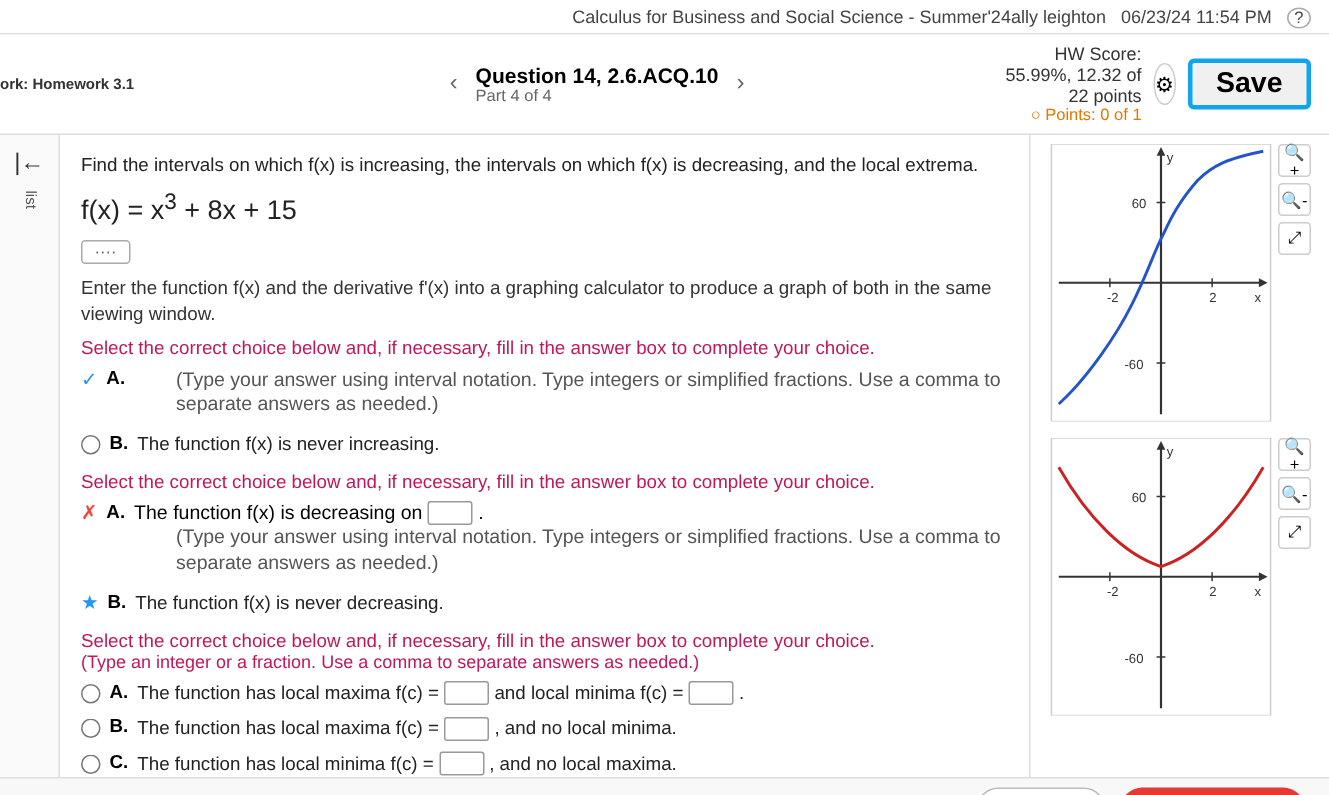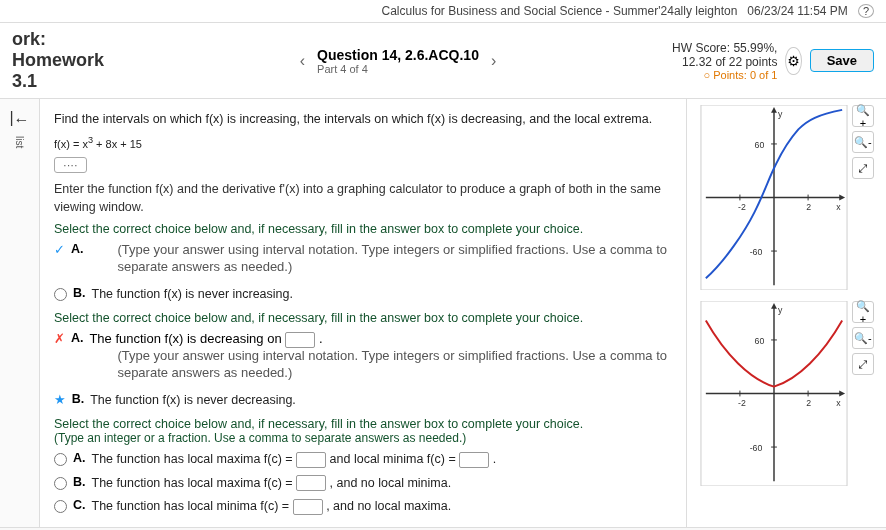--- a/index.html
+++ b/index.html
@@ -20,23 +20,22 @@
     
     .header-row {
       background: #fff;
       border-bottom: 1px solid #ddd;
       display: flex;
       align-items: center;
       padding: 6px 0;
     }
     .header-left {
       width: 130px;
-      padding-left: 12px;
       font-weight: bold;
-      font-size: 18px;
+      font-size: 10px;
       color: #333;
       flex-shrink: 0;
     }
     .header-center {
       flex: 1;
       display: flex;
       flex-direction: column;
       align-items: center;
       font-size: 13px;
     }
@@ -69,26 +68,26 @@
       background: none;
       border: 1px solid #ccc;
       border-radius: 50%;
       width: 28px; height: 28px;
       cursor: pointer;
       display: flex; align-items: center; justify-content: center;
       font-size: 14px;
     }
     .save-btn {
       background: #f0f0f0;
-      border: 1px solid #0ea5e9;
+      border: 3px solid #0ea5e9;
       border-radius: 4px;
       padding: 3px 16px;
       font-weight: bold;
       cursor: pointer;
-      font-size: 13px;
+      font-size: 19px;
     }
 
     
     .main-layout {
       display: flex;
       height: calc(530px - 60px - 42px);
       background: #fff;
     }
 
     
@@ -122,21 +121,21 @@
       background: #fff;
     }
 
     .problem-header {
       font-size: 12.5px;
       color: #222;
       margin-bottom: 6px;
       line-height: 1.4;
     }
     .function-display {
-      font-size: 11px;
+      font-size: 18px;
       margin: 4px 0 8px 0;
       color: #222;
     }
 
     .dots-indicator {
       display: inline-block;
       border: 1px solid #aaa;
       border-radius: 3px;
       padding: 1px 8px;
       font-size: 11px;
@@ -146,21 +145,21 @@
 
     .instruction {
       font-size: 12.5px;
       color: #333;
       margin-bottom: 6px;
       line-height: 1.4;
     }
 
     .select-instruction {
       font-size: 12.5px;
-      color: #14532d;
+      color: #be185d;
       margin: 6px 0 4px 0;
     }
 
     
     .choice-group { margin-bottom: 6px; }
     .choice-item {
       display: flex;
       align-items: flex-start;
       gap: 6px;
       margin-bottom: 2px;

